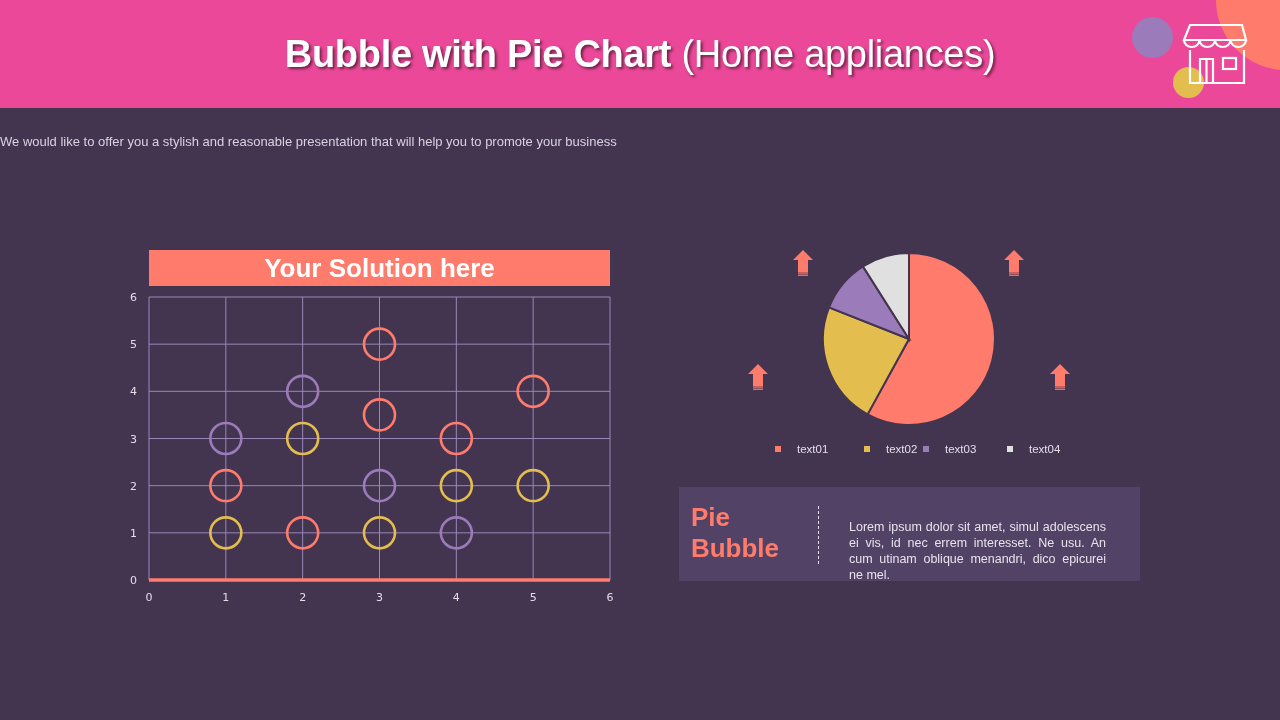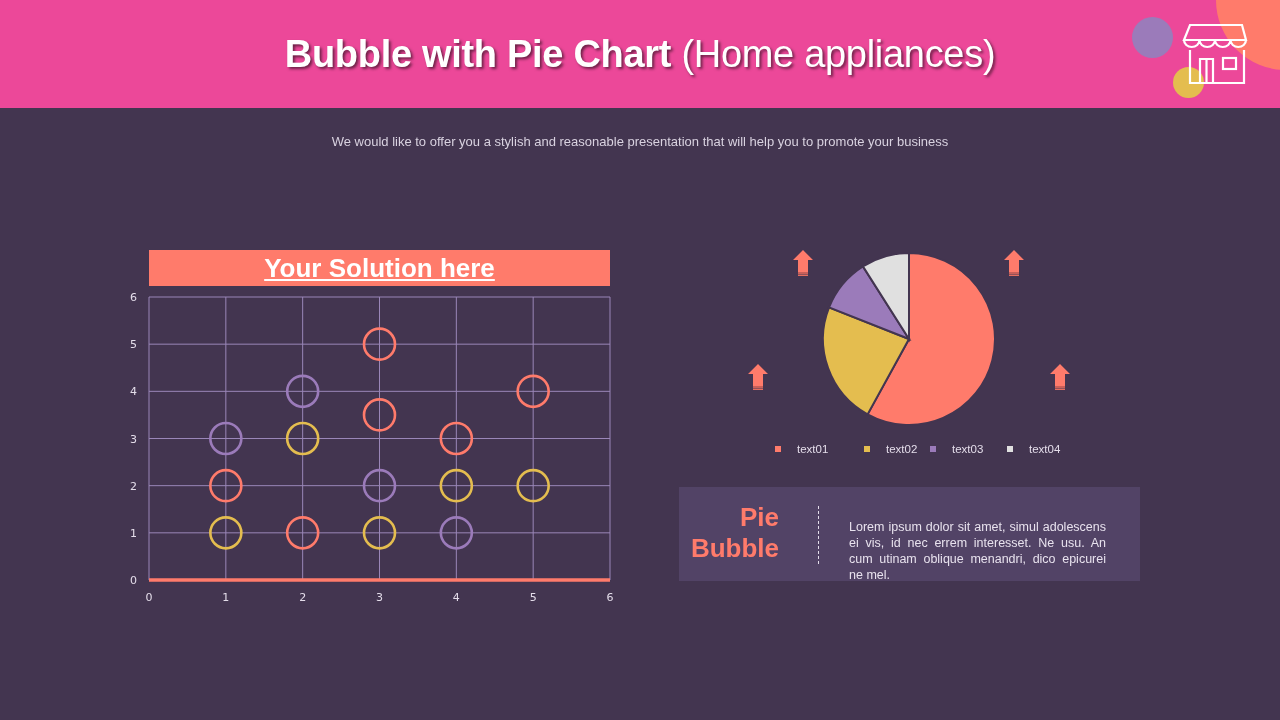--- a/index.html
+++ b/index.html
@@ -5,29 +5,29 @@
   html, body { margin:0; padding:0; }
   body { width:1280px; height:720px; background:#433550; position:relative; overflow:hidden; font-family:"Liberation Sans", "DejaVu Sans", sans-serif; }
   .header { position:absolute; left:0; top:0; width:1280px; height:108px; background:#ec4899; overflow:hidden; }
   .title { position:absolute; left:0; right:0; top:30px; text-align:center; color:#fff; font-size:38px; line-height:48px; text-shadow:2px 2px 3px rgba(0,0,0,0.55); letter-spacing:-0.3px; }
   .title b { font-weight:bold; }
   .title span.light { font-weight:normal; }
   .deco-coral { position:absolute; left:1216px; top:-70px; width:140px; height:140px; border-radius:50%; background:#FF7B6B; }
   .deco-purple { position:absolute; left:1132px; top:17px; width:41px; height:41px; border-radius:50%; background:#9B7BBA; }
   .deco-yellow { position:absolute; left:1173px; top:67px; width:31px; height:31px; border-radius:50%; background:#E4BD4F; }
   .store-icon { position:absolute; left:1180px; top:22px; width:70px; height:64px; }
-  .subtitle { position:absolute; left:0; right:0; top:134px; text-align:center; color:#D9D2E0; font-size:13px; }
-  .sol-bar { position:absolute; left:149px; top:250px; width:461px; height:36px; background:#FF7B6B; color:#fff; font-weight:bold; font-size:26px; line-height:36px; text-align:center;text-decoration:underline; }
+  .subtitle { position:absolute; left:0; right:0; top:134px; color:#D9D2E0; font-size:13px; }
+  .sol-bar { position:absolute; left:149px; top:250px; width:461px; height:36px; background:#FF7B6B; color:#fff; font-weight:bold; font-size:26px; line-height:36px; text-align:center; }
   .bubble-svg { position:absolute; left:110px; top:285px; }
   .pie-svg { position:absolute; left:730px; top:240px; }
   .legend { position:absolute; top:443px; left:770px; width:320px; height:16px; }
   .legend-item { position:absolute; top:0; display:flex; align-items:center; gap:16px; color:#E4DDEA; font-size:11.5px; }
   .legend-swatch { width:6px; height:6px; display:inline-block; }
   .info-box { position:absolute; left:679px; top:487px; width:461px; height:94px; background:#524366; }
-  .info-title { position:absolute; right:361px; top:15px; color:#FF7B6B; font-weight:bold; font-size:26px; line-height:31px; text-align:right; }
+  .info-title { position:absolute; right:361px; top:15px; color:#FF7B6B; font-weight:bold; font-size:26px; line-height:31px; text-align:left; }
   .info-divider { position:absolute; left:139px; top:19px; height:58px; border-left:1.5px dashed #E4DDEA; }
   .info-text { position:absolute; left:170px; top:32px; width:257px; color:#E8E2EE; font-size:12.5px; line-height:16px; text-align:justify; }
 </style>
 </head>
 <body>
 
 <div class="header">
   <div class="deco-coral"></div>
   <div class="deco-purple"></div>
   <div class="deco-yellow"></div>
@@ -137,21 +137,21 @@
 
 <div class="legend" id="legend">
   <div class="legend-item" style="left:5px">
     <span class="legend-swatch" style="background:#FF7B6B"></span>
     <span>text01</span>
   </div>
   <div class="legend-item" style="left:94px">
     <span class="legend-swatch" style="background:#E4BD4F"></span>
     <span>text02</span>
   </div>
-  <div class="legend-item" style="left:160px">
+  <div class="legend-item" style="left:153px">
     <span class="legend-swatch" style="background:#9B7BBA"></span>
     <span>text03</span>
   </div>
   <div class="legend-item" style="left:237px">
     <span class="legend-swatch" style="background:#E0E0E0"></span>
     <span>text04</span>
   </div>
 </div>
 
 <div class="info-box">

